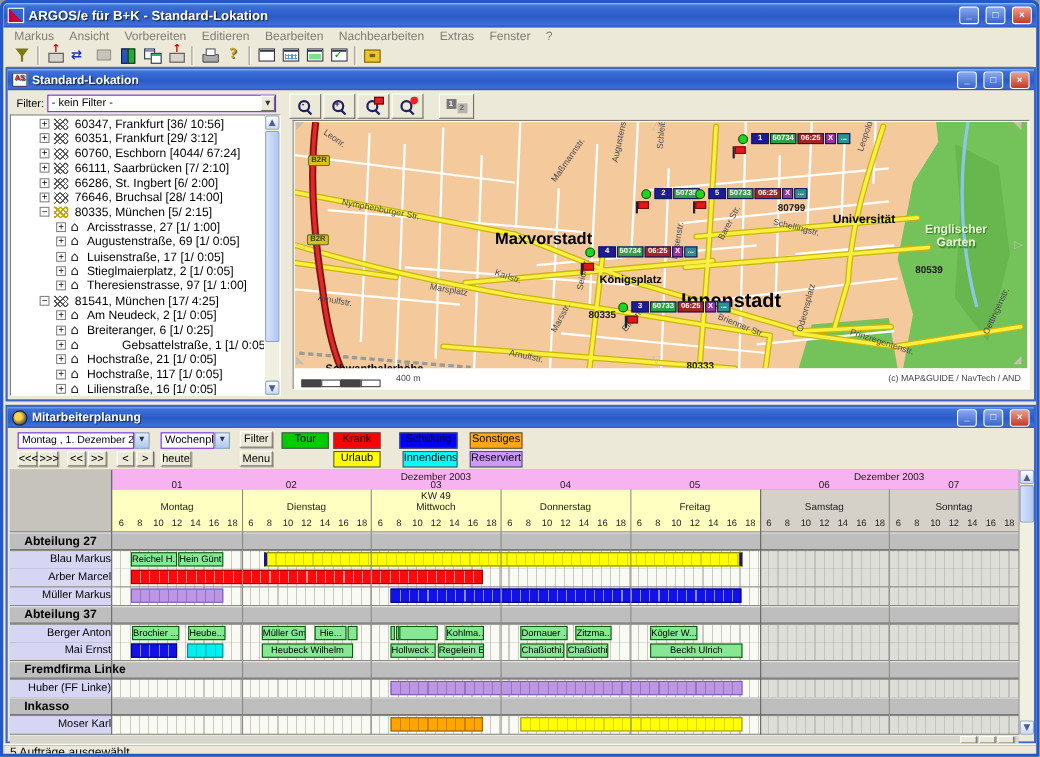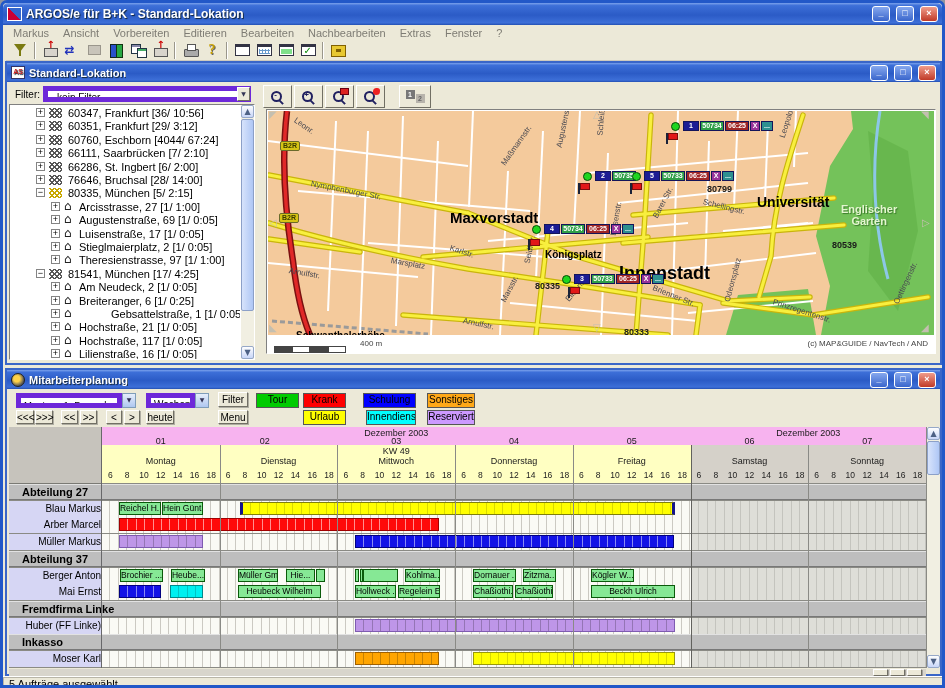--- a/index.html
+++ b/index.html
@@ -40,21 +40,21 @@
   .ic-printer::after{content:"";position:absolute;left:5px;top:2px;width:7px;height:5px;background:#fff;border:1px solid #555;}
   .ic-help::before{content:"?";position:absolute;left:5px;top:0;font:bold 14px/16px "Liberation Serif",serif;color:#C8A000;text-shadow:1px 1px 0 #666;}
   .ic-calendar-day::before,.ic-calendar-table::before,.ic-calendar-filled::before,.ic-calendar-check::before{content:"";position:absolute;left:1px;top:2px;right:1px;bottom:2px;background:#fff;border:1px solid #334;box-shadow:inset 0 2px 0 #334;}
   .ic-calendar-table::after{content:"";position:absolute;left:3px;top:7px;right:3px;bottom:4px;background:repeating-linear-gradient(90deg,#69C 0 1px,transparent 1px 3px),repeating-linear-gradient(0deg,#69C 0 1px,transparent 1px 3px);}
   .ic-calendar-filled::after{content:"";position:absolute;left:3px;top:7px;right:3px;bottom:4px;background:#7FE08A;}
   .ic-calendar-check::after{content:"✓";position:absolute;left:4px;top:3px;font:bold 10px/12px "DejaVu Sans",sans-serif;color:#080;}
   .ic-archive-box::before{content:"";position:absolute;left:1px;top:3px;right:1px;bottom:1px;background:#E8C830;border:1px solid #806000;}
   .ic-archive-box::after{content:"";position:absolute;left:6px;top:7px;width:5px;height:3px;background:#806000;}
   
   .btn3d{background:#ECE9D8;border:1px solid;border-color:#FFF #716F64 #716F64 #FFF;box-shadow:1px 1px 0 rgba(64,64,64,.35);font:10px/13px "Liberation Sans",sans-serif;text-align:center;color:#000;}
-  .combo{background:#fff;border:5px solid #6d28d9;font:10px/13px "Liberation Sans",sans-serif;padding-left:3px;white-space:nowrap;overflow:hidden;}
+  .combo{background:#fff;border:1px solid #6d28d9;font:10px/13px "Liberation Sans",sans-serif;padding-left:3px;white-space:nowrap;overflow:hidden;}
   .dropbtn{background:linear-gradient(#E6EEFB,#AFC7F0);border:1px solid #7F9DB9;color:#234;}
   .dropbtn::before{content:"▼";display:block;font:6px/11px "DejaVu Sans",sans-serif;text-align:center;color:#335;}
   .dropbtn.gray{background:#ECE9D8;border:1px solid;border-color:#FFF #716F64 #716F64 #FFF;}
   .chip{position:absolute;height:13px;border:1px solid #555;font:10px/12px "Liberation Sans",sans-serif;text-align:center;color:#000;overflow:hidden;}
   
   .sunken{border:1px solid;border-color:#808080 #FFF #FFF #808080;background:#fff;}
   .trow{position:absolute;left:0;width:100%;height:13px;}
   .ttog{position:absolute;top:2px;width:9px;height:9px;background:#fff;border:1px solid #848484;font:9px/7px "Liberation Sans",sans-serif;text-align:center;color:#000;box-sizing:border-box;}
   .i-grid{position:absolute;top:2px;width:13px;height:10px;background:repeating-linear-gradient(45deg,rgba(80,80,80,.95) 0 1px,transparent 1px 3.5px),repeating-linear-gradient(135deg,rgba(80,80,80,.95) 0 1px,transparent 1px 3.5px);}
   .i-grid-yellow{position:absolute;top:2px;width:13px;height:10px;background:repeating-linear-gradient(45deg,#C8A800 0 1.4px,transparent 1.4px 3.5px),repeating-linear-gradient(135deg,#C8A800 0 1.4px,transparent 1.4px 3.5px);}
@@ -426,21 +426,21 @@
       <div class="stlabel" style="left: 235px; top: 186px; transform: rotate(-62deg);">Marsstr.</div>
       <div class="stlabel" style="left: 259px; top: 148px; transform: rotate(-78deg);">Seidlstr.</div>
       <div class="stlabel" style="left: 299px; top: 185px; transform: rotate(-50deg);">Elisenstr.</div>
       <div class="stlabel" style="left: 385px; top: 172px; transform: rotate(22deg);">Brienner Str.</div>
       <div class="stlabel" style="left: 459px; top: 186px; transform: rotate(-75deg);">Odeonsplatz</div>
       <div class="stlabel" style="left: 505px; top: 186px; transform: rotate(18deg);">Prinzregentenstr.</div>
       <div class="stlabel" style="left: 628px; top: 188px; transform: rotate(-65deg);">Oettingenstr.</div>
       <div class="arealabel" style="left: 182px; top: 98px; font-size: 15px;">Maxvorstadt</div>
       <div class="arealabel" style="left: 351px; top: 152px; font-size: 18px;">Innenstadt</div>
       <div class="arealabel" style="left: 277px; top: 138px; font-size: 10px;">Königsplatz</div>
-      <div class="arealabel" style="left: 489px; top: 83px; font-size: 14px;">Universität</div>
+      <div class="arealabel" style="left: 489px; top: 83px; font-size: 11px;">Universität</div>
       <div class="arealabel" style="left: 28px; top: 219px; font-size: 10px;">Schwanthalerhöhe</div>
       <div class="postlabel" style="left: 439px; top: 73px;">80799</div>
       <div class="postlabel" style="left: 267px; top: 170px;">80335</div>
       <div class="postlabel" style="left: 356px; top: 216px;">80333</div>
       <div class="postlabel" style="left: 564px; top: 129px;">80539</div>
       <div class="badge" style="left: 12px; top: 30px;">B2R</div>
       <div class="badge" style="left: 11px; top: 102px;">B2R</div>
       <div class="parklabel" style="left: 573px; top: 92px;">
         <div>Englischer</div>
         <div>Garten</div>

